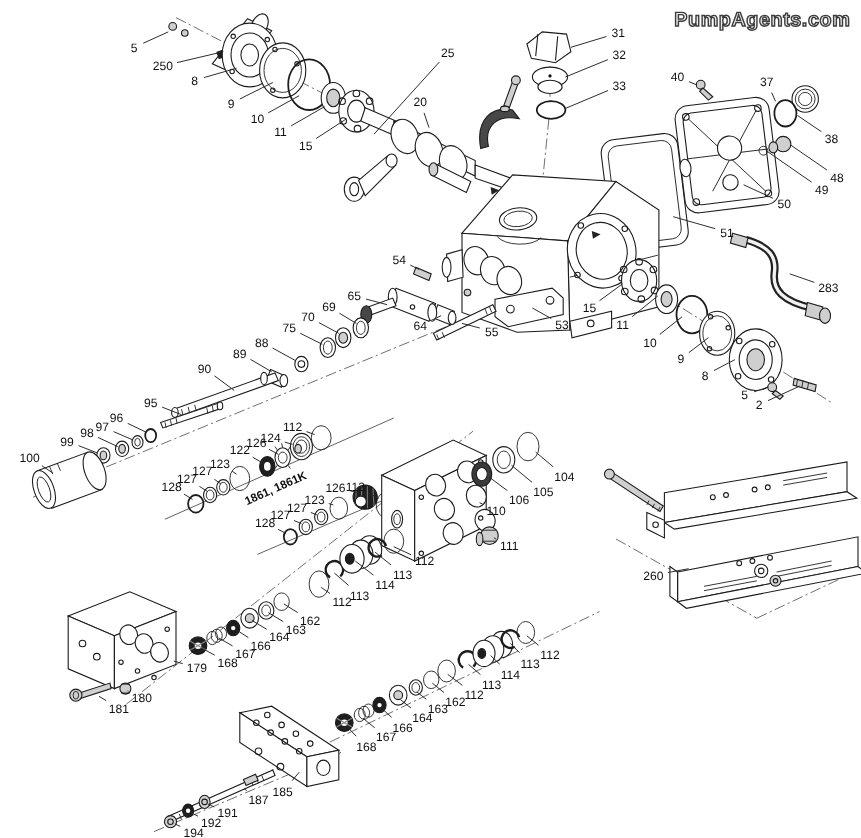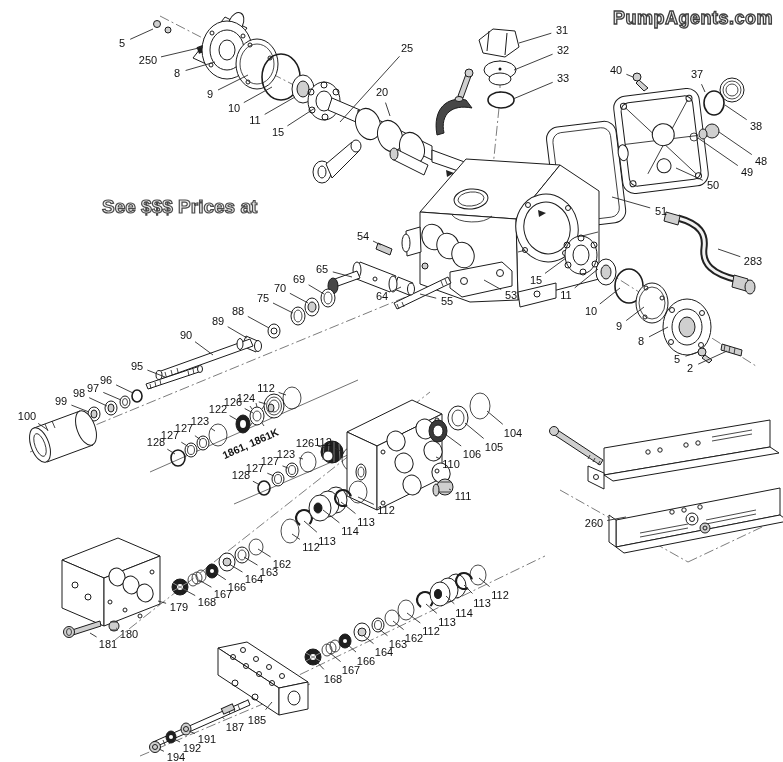--- a/index.html
+++ b/index.html
@@ -697,16 +697,15 @@
         <text x="207" y="743" text-anchor="middle" class="lbl" fill="#111111" font-size="11">191</text>
         <line x1="180.0" y1="742.0" x2="174" y2="739" stroke="#2a2a2a" stroke-width="0.9"></line>
         <text x="192" y="752" text-anchor="middle" class="lbl" fill="#111111" font-size="11">192</text>
         <line x1="163.9" y1="751.3" x2="159" y2="749" stroke="#2a2a2a" stroke-width="0.9"></line>
         <text x="176" y="761" text-anchor="middle" class="lbl" fill="#111111" font-size="11">194</text>
       </g>
 </svg>
 
 <div class="watermark">PumpAgents.com</div>
 <div class="prices-note">
-  <div>See $$$ Prices at</div>
 </div>
 
 </div>
 
 </body></html>

